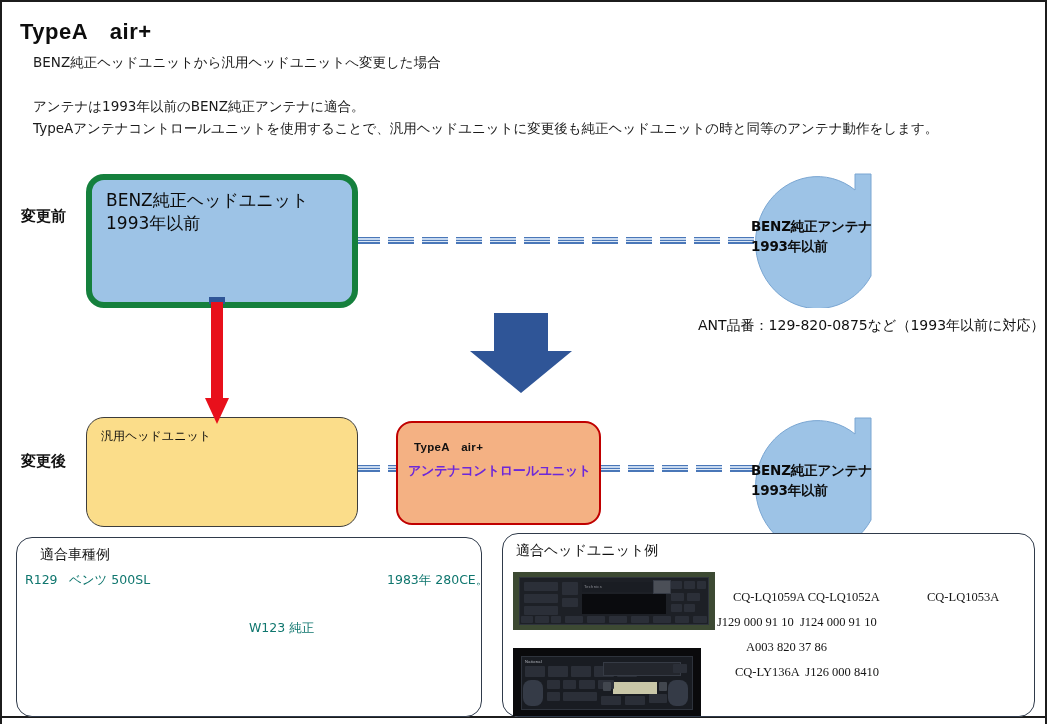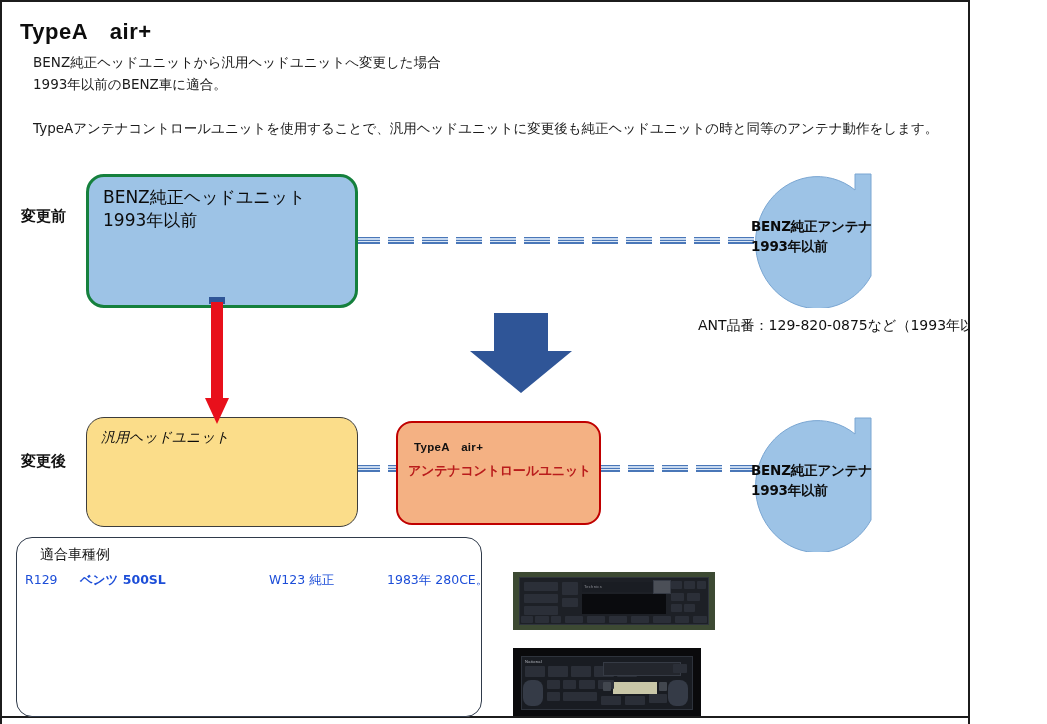--- a/index.html
+++ b/index.html
@@ -4,21 +4,21 @@
 <style>
   html,body{margin:0;padding:0;}
   body{
     width:1047px;height:724px;
     background:#ffffff;
     font-family:"Liberation Sans","DejaVu Sans",sans-serif;
     overflow:hidden;
     position:relative;
   }
   #page{
-    position:absolute;left:0;top:0;width:970px;height:724px;
+    position:absolute;left:0;top:0;width:1047px;height:724px;
     background:#fff;
     border-left:2px solid #1c1c1c;
     border-right:2px solid #1c1c1c;
     box-sizing:border-box;
     overflow:hidden;
   }
   .edge-top{position:absolute;left:0;top:0;width:1047px;height:2px;background:#1c1c1c;}
   .edge-bottom{position:absolute;left:0;top:716px;width:1047px;height:2px;background:#1c1c1c;}
 
   
@@ -63,41 +63,41 @@
   .rbox{
     position:absolute;box-sizing:border-box;
     border-radius:18px;
   }
   .rbox .btext{
     position:absolute;left:14px;top:9px;
     white-space:pre;line-height:1.38;
   }
   #box-oem-head{
     left:84px;top:174px;width:272px;height:134px;
-    background:#9dc3e6;border:3px solid #15803d;
+    background:#9dc3e6;border:6px solid #15803d;
   }
   #box-oem-head .btext{font-size:17px;color:#0b0b0b;
     font-family:"DejaVu Sans","Liberation Sans",sans-serif;}
   #box-generic-head{
     left:84px;top:417px;width:272px;height:110px;
     background:#fbdd8a;border:1px solid #3c3c3c;
   }
-  #box-generic-head .btext{font-size:14px;color:#0b0b0b;top:10px;
-    font-family:"DejaVu Sans","Liberation Sans",sans-serif;font-style:italic;}
+  #box-generic-head .btext{font-size:12px;color:#0b0b0b;top:10px;
+    font-family:"DejaVu Sans","Liberation Sans",sans-serif;}
   #box-control-unit{
     left:394px;top:421px;width:205px;height:104px;
     background:#f4b183;border:2px solid #c00000;border-radius:16px;
   }
   #box-control-unit .cu-l1{
     position:absolute;left:16px;top:17px;font-size:11.5px;font-weight:bold;
     color:#111;white-space:pre;letter-spacing:.3px;
   }
   #box-control-unit .cu-l2{
     position:absolute;left:10px;top:39px;font-size:13px;font-weight:bold;
-    color:#b91c1c;white-space:pre;letter-spacing:-0.2px;
+    color:#6d28d9;white-space:pre;letter-spacing:-0.2px;
     font-family:"DejaVu Sans","Liberation Sans",sans-serif;
     text-align:center;
   }
 
   
   .antenna{position:absolute;width:150px;height:140px;}
   #ant-top{left:733px;top:168px;}
   #ant-bottom{left:733px;top:412px;}
   .ant-label{
     position:absolute;left:16px;top:48px;
@@ -162,25 +162,25 @@
   #panel-units{left:500px;top:533px;width:533px;height:184px;}
   .panel-title{
     position:absolute;font-size:14px;color:#111;white-space:pre;
     font-family:"DejaVu Sans","Liberation Sans",sans-serif;
   }
   #panel-cars .panel-title{left:23px;top:8px;}
   #panel-units .panel-title{left:13px;top:8px;}
 
   
   .cars-row{position:absolute;left:0;width:100%;height:24px;}
-  .cars-row .c{position:absolute;font-size:12.5px;color:#1d4ed8;white-space:pre;
+  .cars-row .c{position:absolute;font-size:12.5px;color:#0f766e;white-space:pre;
     font-family:"DejaVu Sans","Liberation Sans",sans-serif;}
   .c-a{left:8px;}
-  .c-b{left:63px;font-weight:bold;}
-  .c-c{left:252px;}
+  .c-b{left:52px;}
+  .c-c{left:232px;margin-top:48px;}
   .c-d{left:370px;}
   .c-e{left:432px;}
 
   
   .unit-line{
     position:absolute;font-size:12.5px;color:#141414;white-space:pre;
     font-family:"Liberation Serif","DejaVu Serif",serif;
   }
 
   
@@ -198,21 +198,21 @@
 </head>
 <body>
 
 <div id="page">
 
   <div class="edge-top"></div>
   <div class="edge-bottom"></div>
 
   <div class="title">TypeA　air+</div>
   <div class="lead l1">BENZ純正ヘッドユニットから汎用ヘッドユニットへ変更した場合</div>
-  <div class="lead l2">1993年以前のBENZ車に適合。</div>
+  <div class="lead l3">アンテナは1993年以前のBENZ純正アンテナに適合。</div>
   <div class="lead l4">TypeAアンテナコントロールユニットを使用することで、汎用ヘッドユニットに変更後も純正ヘッドユニットの時と同等のアンテナ動作をします。</div>
 
   <div class="watermark2">※ 画像は実際の製品と異なる場合</div>
 
   <div class="rowlabel before">変更前</div>
   <div class="rowlabel after">変更後</div>
 
   <div class="conn" id="conn-top"></div>
   <div class="conn" id="conn-mid"></div>
   <div class="conn" id="conn-right"></div>
@@ -269,20 +269,29 @@
       <span class="c c-a">R129</span>
       <span class="c c-b">ベンツ 500SL</span>
       <span class="c c-c">W123 純正</span>
       <span class="c c-d">1983年 280CE。</span>
       <span class="c c-e"></span>
     </div>
 
 
   </div>
 
+  <div class="panel" id="panel-units">
+    <div class="panel-title">適合ヘッドユニット例</div>
+
+    <div class="unit-line" style="left:230px;top:56px;">CQ-LQ1059A CQ-LQ1052A</div>
+    <div class="unit-line" style="left:424px;top:56px;">CQ-LQ1053A</div>
+    <div class="unit-line" style="left:214px;top:81px;">J129 000 91 10  J124 000 91 10</div>
+    <div class="unit-line" style="left:243px;top:106px;">A003 820 37 86</div>
+    <div class="unit-line" style="left:232px;top:131px;">CQ-LY136A  J126 000 8410</div>
+  </div>
 
   <div class="photo" id="photo1">
     <div class="ph-face" style="left:6px;top:5px;width:190px;height:48px;"></div>
     <div class="ph-btn" style="left:11px;top:10px;width:34px;height:9px;"></div>
     <div class="ph-btn" style="left:11px;top:22px;width:34px;height:9px;"></div>
     <div class="ph-btn" style="left:11px;top:34px;width:34px;height:9px;"></div>
     <div class="ph-btn" style="left:49px;top:10px;width:16px;height:13px;"></div>
     <div class="ph-btn" style="left:49px;top:26px;width:16px;height:9px;"></div>
     <div class="ph-screen" style="left:69px;top:22px;width:84px;height:20px;"></div>
     <div class="ph-btn" style="left:69px;top:10px;width:84px;height:10px;background:#1a1d23;"></div>

